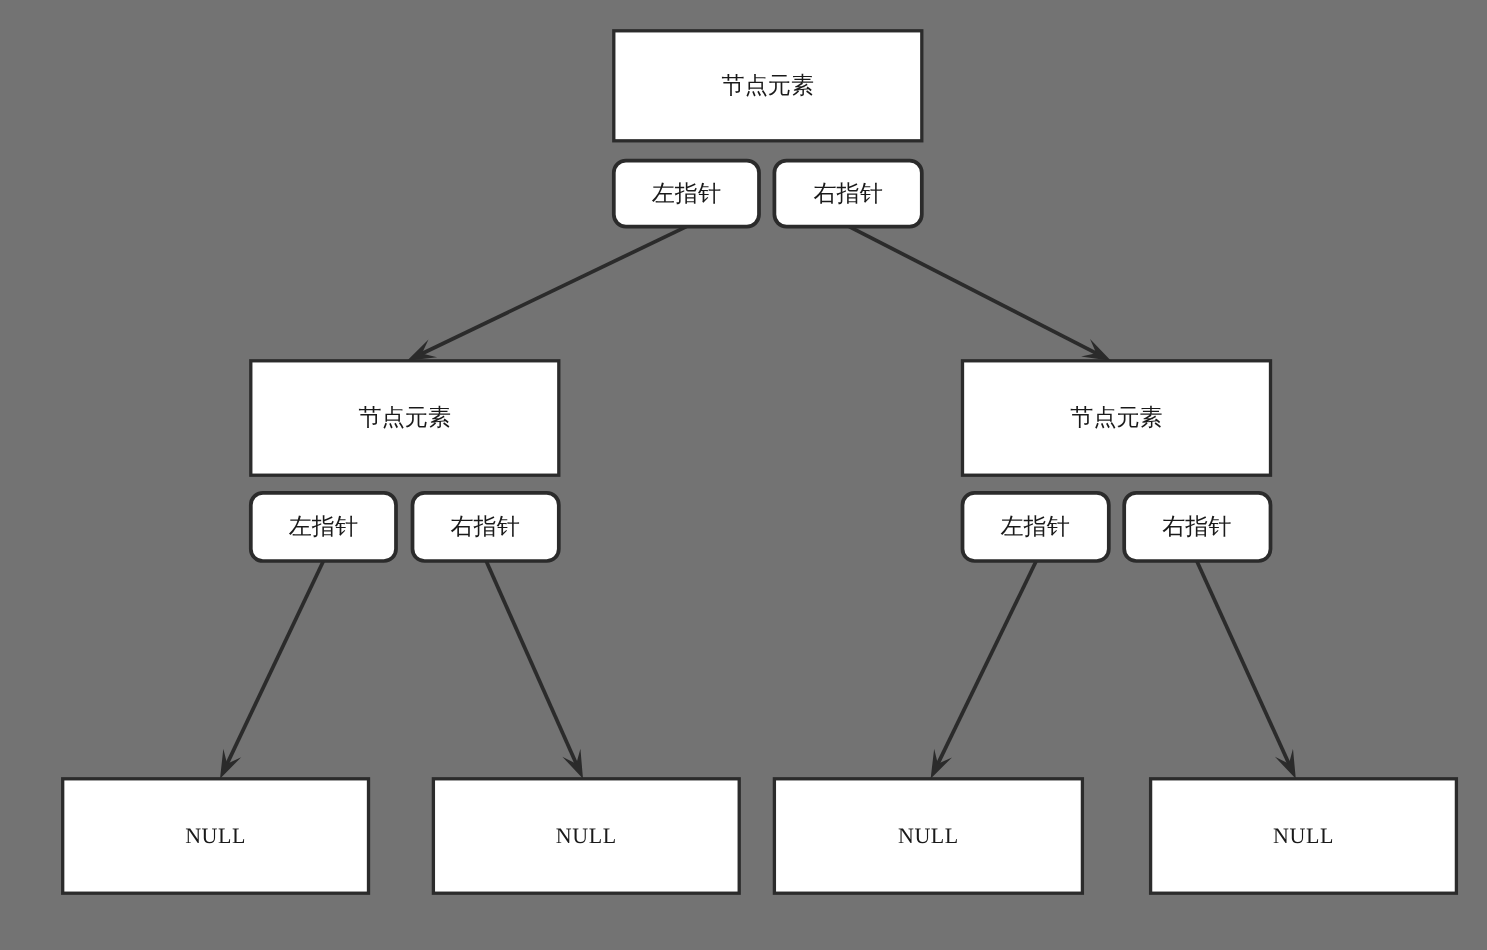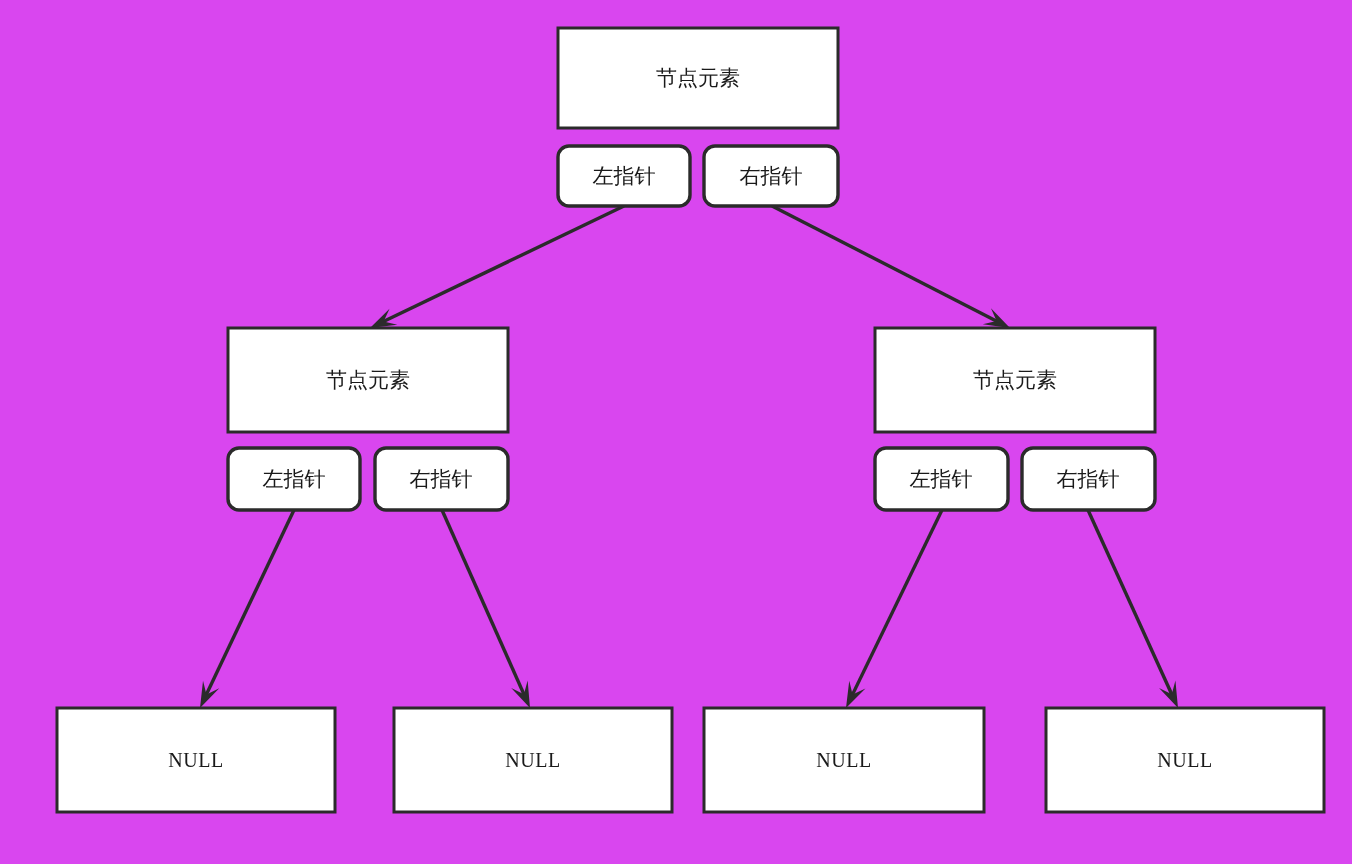--- a/index.html
+++ b/index.html
@@ -11,21 +11,21 @@
   body {
     width: 1352px;
     height: 864px;
     overflow: hidden;
     font-family: "Liberation Serif", "DejaVu Serif", serif;
   }
   #diagram-root {
     position: relative;
     width: 1352px;
     height: 864px;
-    background: #d946ef;
+    background: #737373;
   }
   svg.canvas {
     position: absolute;
     top: 0;
     left: 0;
     width: 1352px;
     height: 864px;
     display: block;
   }
   .node-rect {

